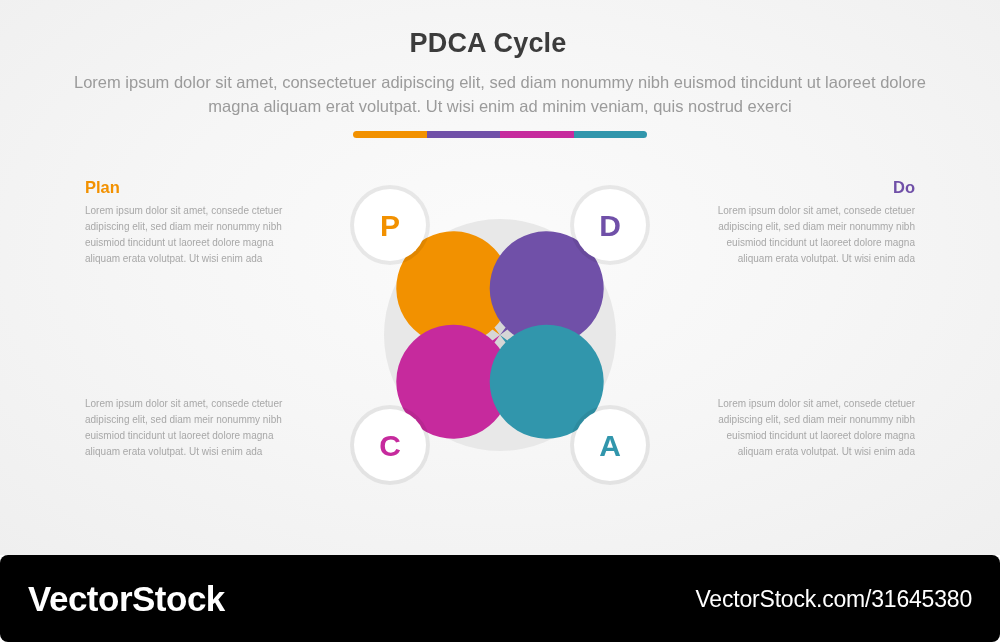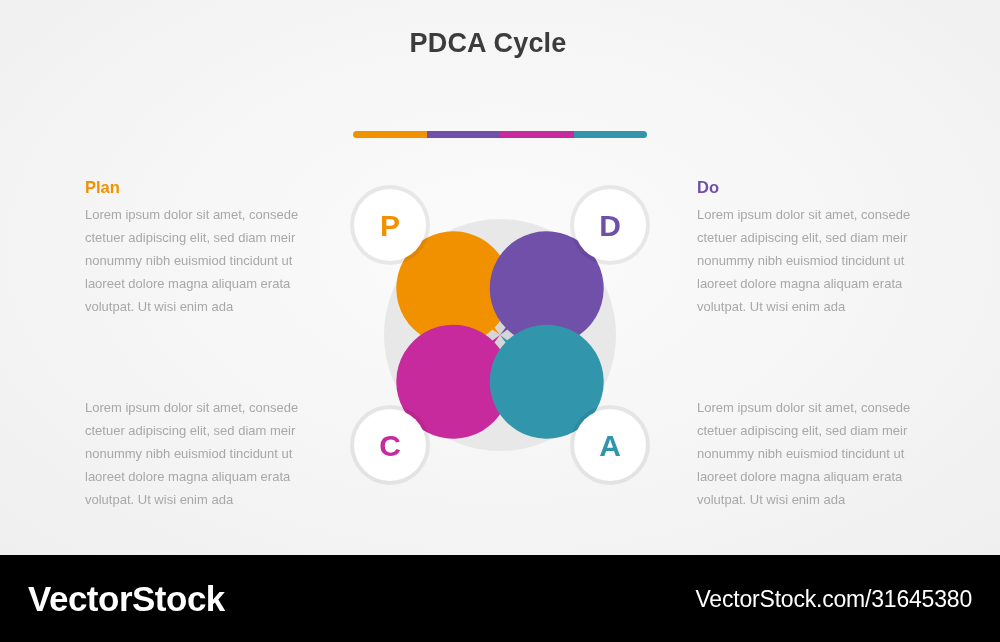--- a/index.html
+++ b/index.html
@@ -48,46 +48,47 @@
   }
   .divider span { flex:1 1 0; height:100%; display:block; }
 
   
   .block { position:absolute; width:218px; }
   .block .heading {
     font-size:16.5px; font-weight:bold;
     margin-bottom:6px;
   }
   .block .body {
-    font-size:13px;
-    line-height:23px;
+    font-size:10px;
+    line-height:16px;
     color:#a8a8a8;
   }
   .block.left { }
-  .block.right { text-align:left; }
+  .block.right { text-align:right; }
 
   #block-plan  { left:85px;  top:178px; }
   #block-check { left:85px;  top:396px; }
   #block-do    { left:697px; top:178px; }
   #block-act   { left:697px; top:396px; }
 
   
   .pinwheel {
     position:absolute;
     left:330px; top:165px;
     width:340px; height:340px;
   }
   .pinwheel svg { display:block; width:340px; height:340px; }
 
   
   .footer {
     position:absolute;
     left:0; top:555px;
     width:1000px; height:87px;
     background:#000000;
+    border-radius:8px;
   }
   .footer .brand {
     position:absolute;
     left:28px; top:50%;
     transform:translateY(-50%);
     color:#ffffff;
     font-size:35px;
     font-weight:bold;
     letter-spacing:-0.5px;
   }
@@ -102,20 +103,21 @@
 </style>
 </head>
 <body>
 
 <div class="page">
 
   <div class="canvas">
 
     <div class="title">PDCA Cycle</div>
 
+    <div class="subtitle">Lorem ipsum dolor sit amet, consectetuer adipiscing elit, sed diam nonummy nibh euismod tincidunt ut laoreet dolore magna aliquam erat volutpat. Ut wisi enim ad minim veniam, quis nostrud exerci</div>
 
     <div class="divider">
       <span id="seg0" style="background: rgb(242, 145, 0);"></span>
       <span id="seg1" style="background: rgb(112, 80, 168);"></span>
       <span id="seg2" style="background: rgb(198, 42, 157);"></span>
       <span id="seg3" style="background: rgb(49, 150, 172);"></span>
     </div>
 
     <div class="pinwheel">
       <svg viewBox="0 0 340 340" xmlns="http://www.w3.org/2000/svg">

